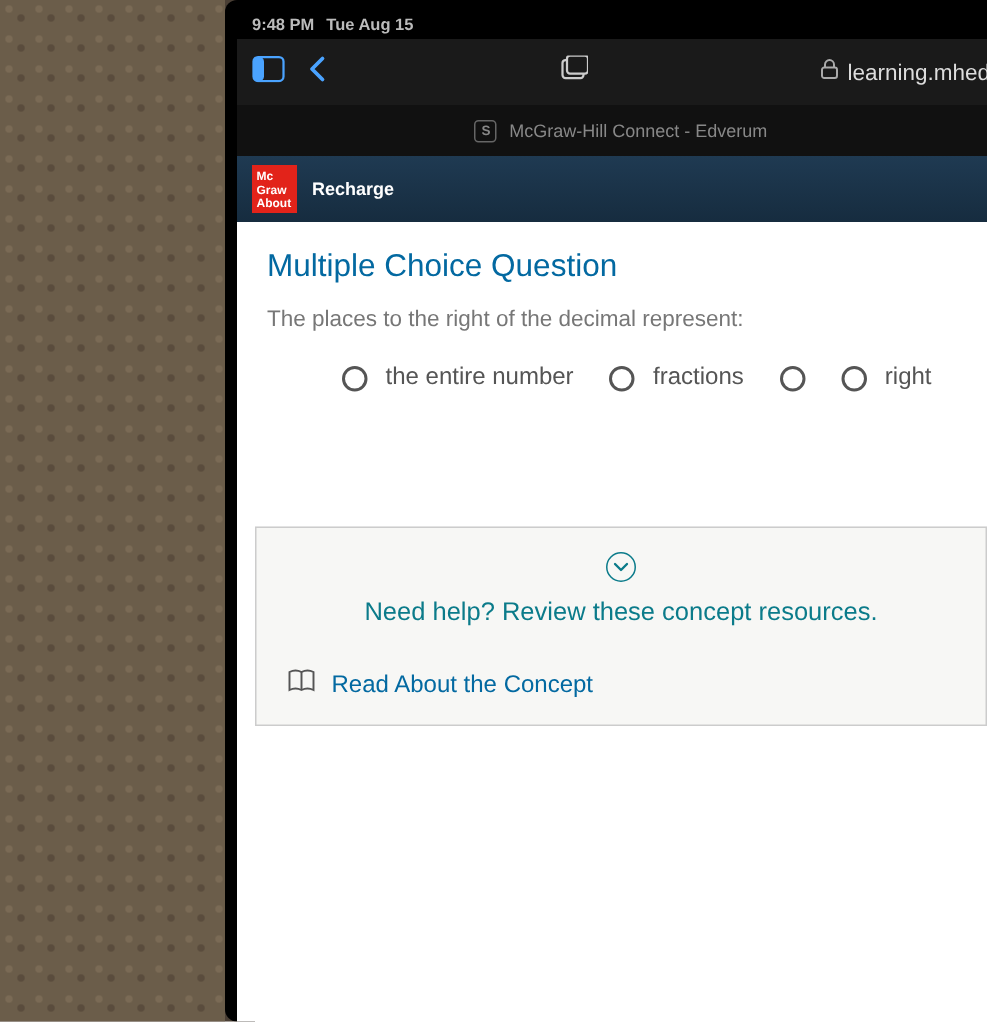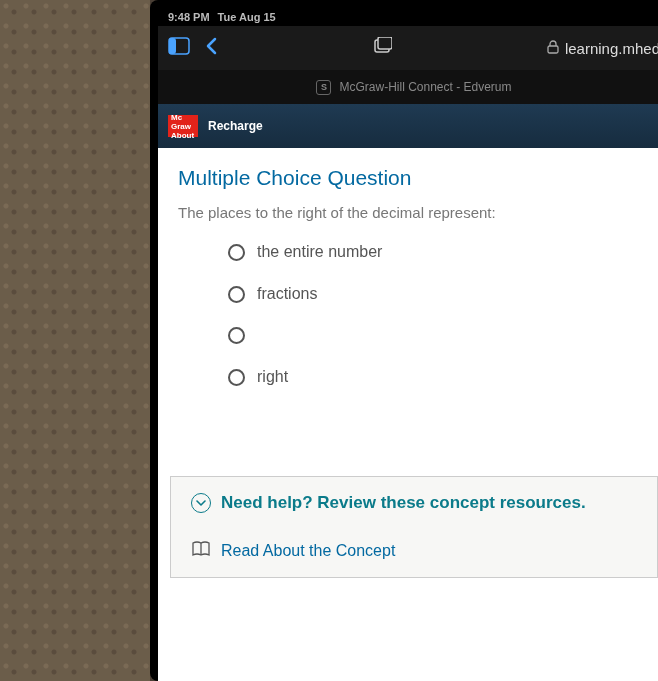--- a/index.html
+++ b/index.html
@@ -66,21 +66,21 @@
 }
 .app-header {
   height: 44px;
   background: linear-gradient(#1f3a52, #162c3f);
   display: flex;
   align-items: center;
   padding: 0 10px;
   gap: 10px;
 }
 .mgh-logo {
-  width: 30px; height: 22px;
+  width: 30px; height: 32px;
   background: #e2231a;
   color: #fff;
   font-size: 8px;
   font-weight: bold;
   line-height: 9px;
   display: flex;
   flex-direction: column;
   justify-content: center;
   padding-left: 3px;
 }
@@ -97,21 +97,21 @@
   margin-bottom: 14px;
 }
 .q-text {
   font-size: 15px;
   color: #777;
   margin-bottom: 22px;
 }
 .choices {
   margin-left: 50px;
   display: flex;
-  flex-direction: column;
+  flex-direction: row;
   gap: 24px;
   margin-bottom: 90px;
 }
 .choice {
   display: flex;
   align-items: center;
   gap: 12px;
   cursor: pointer;
 }
 .radio {
@@ -124,23 +124,24 @@
   margin: 0 -8px;
   border: 1px solid #ccc;
   background: #f7f7f5;
   padding: 16px 20px;
 }
 .help-header {
   display: flex;
   align-items: center;
   gap: 10px;
   font-size: 17px;
-  font-weight: 700;
+  font-weight: 400;
   color: #0b7b8a;
   cursor: pointer;
+  flex-direction: column;
 }
 .chevron-circle {
   width: 20px; height: 20px;
   border: 1.5px solid #0b7b8a;
   border-radius: 50%;
   display: flex; align-items: center; justify-content: center;
 }
 .read-row {
   margin-top: 28px;
   display: flex;

